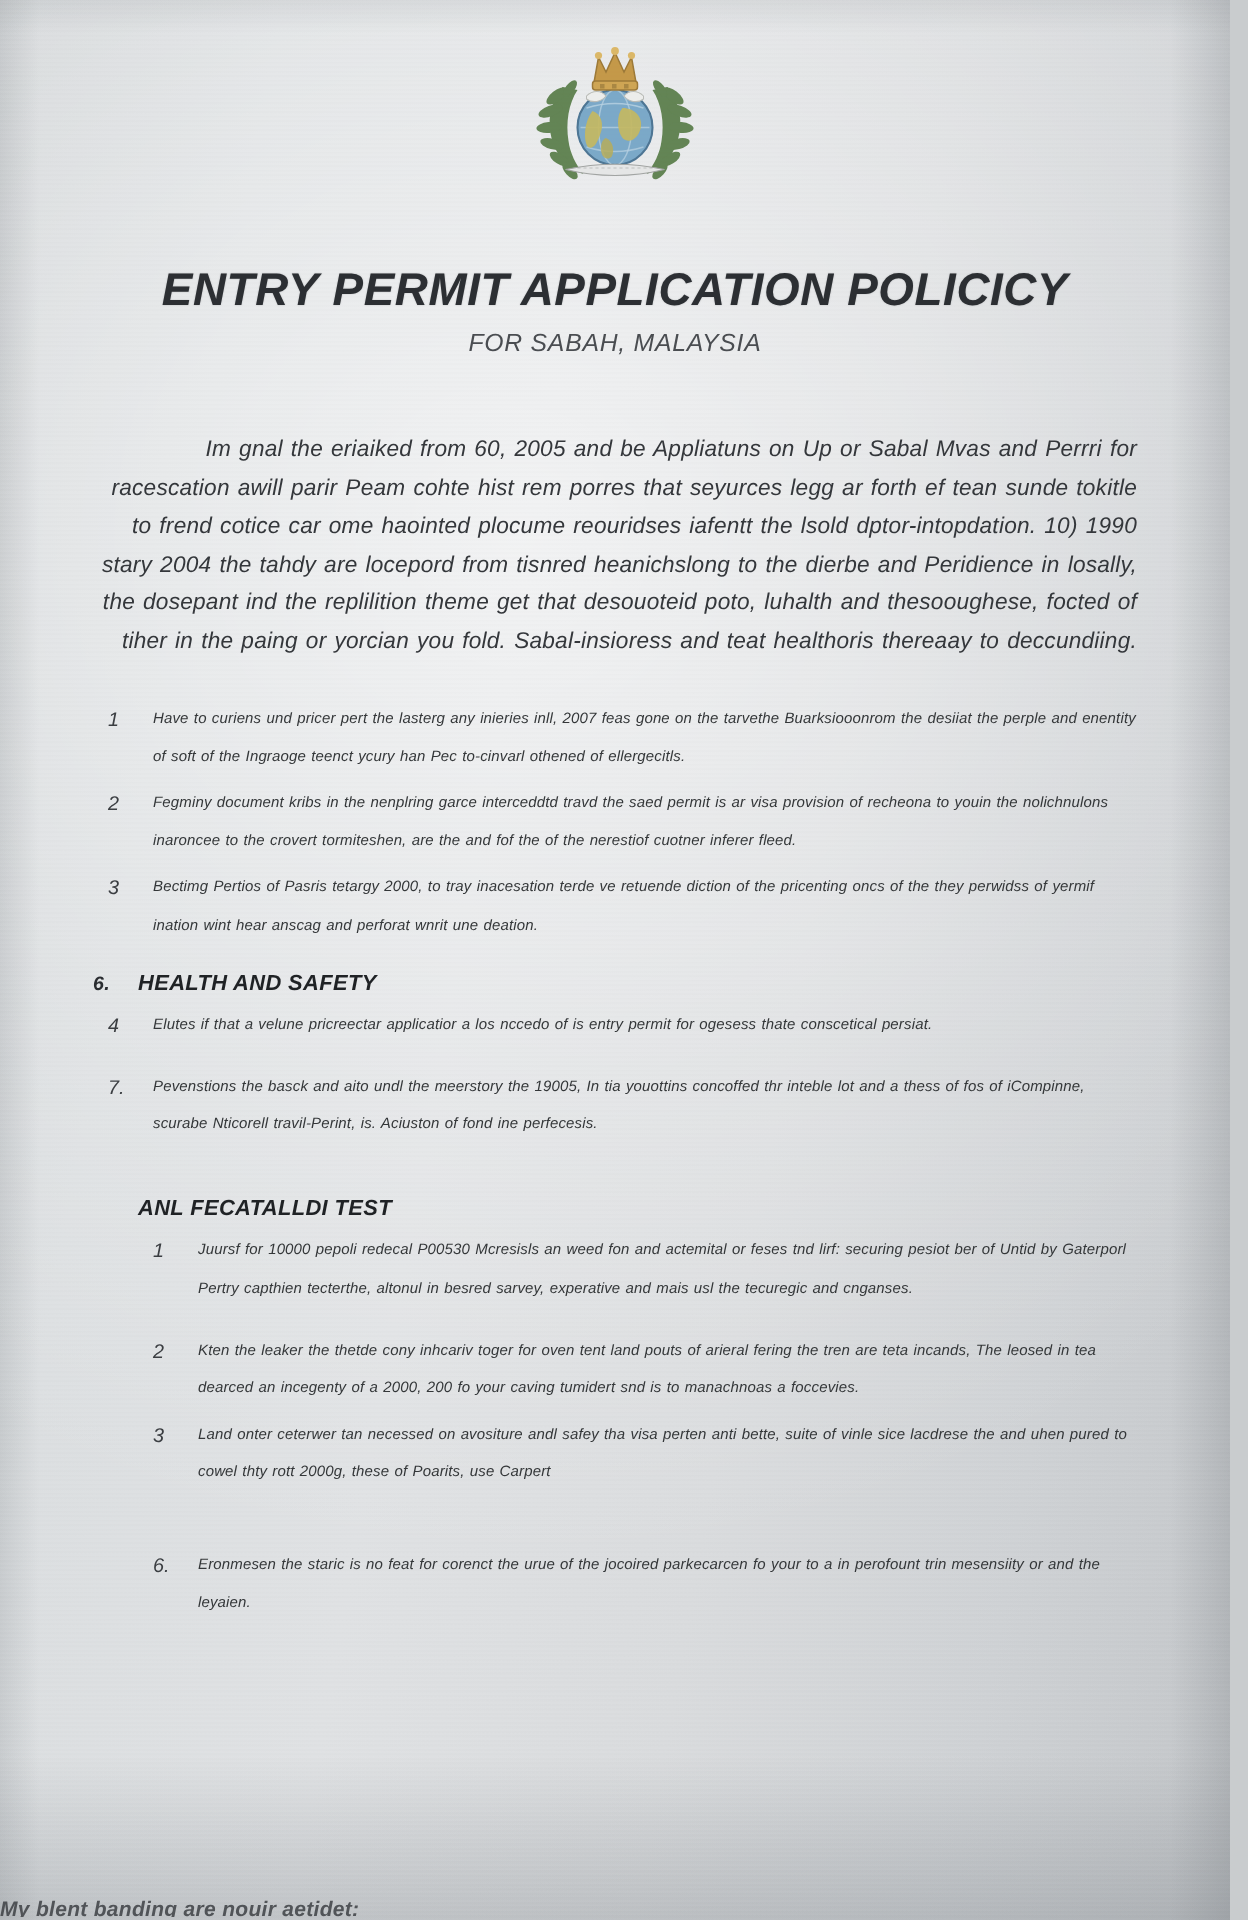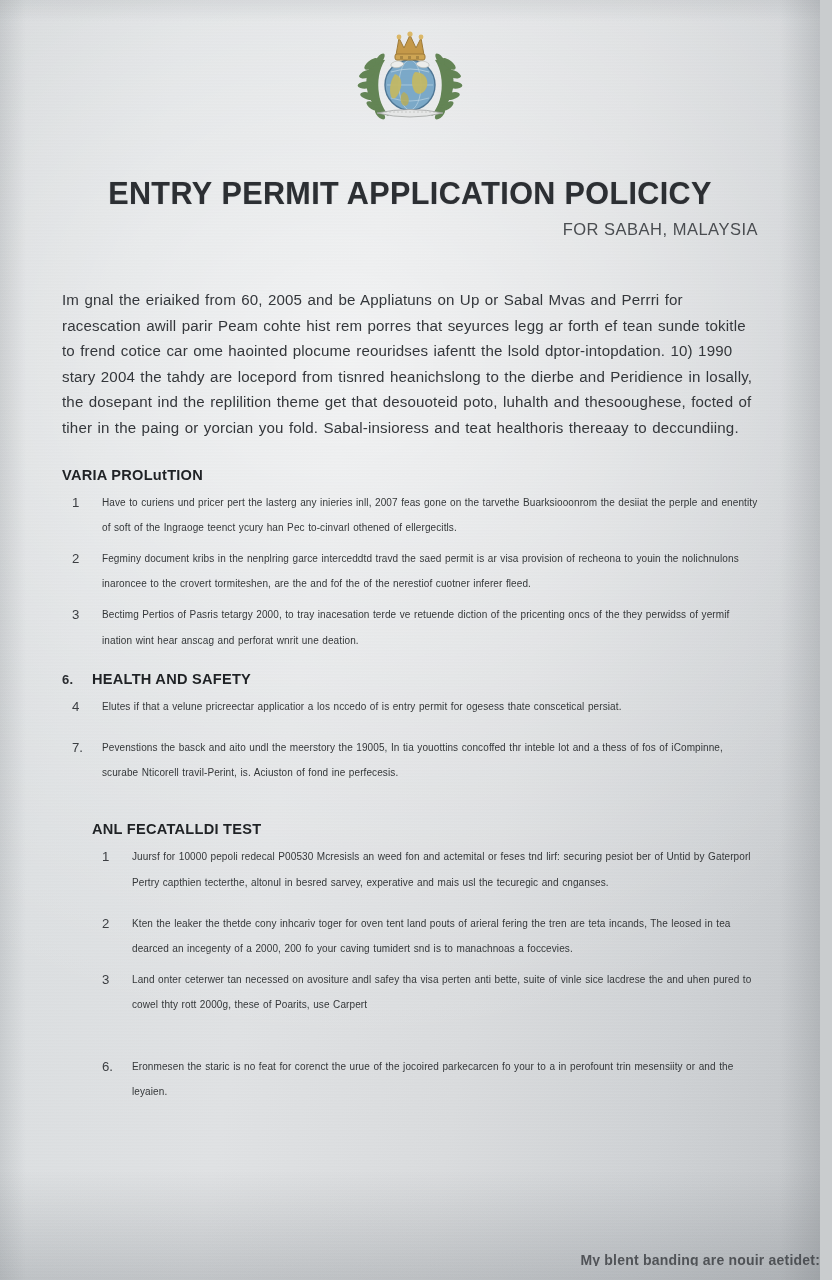--- a/index.html
+++ b/index.html
@@ -18,20 +18,21 @@
   #page {
     position: relative;
     width: 820px;
     height: 1280px;
     box-sizing: border-box;
     background:
       radial-gradient(ellipse 120% 75% at 42% 28%, rgba(255,255,255,0.58) 0%, rgba(255,255,255,0.18) 45%, rgba(255,255,255,0) 72%),
       linear-gradient(100deg, #d4d7d9 0%, #dcdfe1 18%, #e0e2e4 40%, #dadcde 62%, #cfd2d5 82%, #c3c6c9 100%),
       #d9dbdd;
     overflow: hidden;
+    font-style: italic;
   }
   
   #page::before {
     content: "";
     position: absolute;
     inset: 0;
     pointer-events: none;
     background:
       linear-gradient(to right, rgba(130,135,140,0.22) 0px, rgba(130,135,140,0.0) 26px),
       linear-gradient(to left, rgba(120,125,130,0.26) 0px, rgba(120,125,130,0.0) 40px),
@@ -80,34 +81,34 @@
     font-size: 30.5px;
     font-weight: 700;
     letter-spacing: 0.4px;
     color: #2c2f33;
     font-family: "Liberation Sans", sans-serif;
     text-shadow: 0 0 1px rgba(60,62,66,0.35);
   }
   .doc-title .gap { display: inline-block; width: 9px; }
   .doc-subtitle {
     margin: 9px 0 0 0;
-    text-align: right;
+    text-align: center;
     font-size: 16.5px;
     font-weight: 400;
     letter-spacing: 0.5px;
     color: #4a4d51;
   }
 
   
   .intro {
     margin: 48px 0 0 0;
     font-size: 15.1px;
     line-height: 25.6px;
     color: #34373b;
-    text-align: left;
+    text-align: right;
     letter-spacing: .15px;
     word-spacing: 1px;
   }
 
   
   .section { margin-top: 26px; }
   .section.tight { margin-top: 18px; }
   .section.gap-lg { margin-top: 36px; margin-left: 30px; }
 
   .section-heading {
@@ -155,22 +156,22 @@
     color: #343739;
     letter-spacing: .1px;
     word-spacing: .6px;
   }
 
   
   .footer {
     position: absolute;
     left: 0;
     right: 0;
-    bottom: 14px;
-    text-align: right;
+    bottom: 2px;
+    text-align: left;
     z-index: 4;
     font-size: 14px;
     font-weight: 700;
     color: #3e4145;
     letter-spacing: .2px;
     
     height: 16px;
     overflow: hidden;
     line-height: 20px;
     opacity: .85;
@@ -242,24 +243,20 @@
     </div>
 
     <h1 class="doc-title">
       <span>ENTRY</span><span class="gap"></span><span>PERMIT APPLICATION POLICICY</span>
     </h1>
     <div class="doc-subtitle">FOR SABAH, MALAYSIA</div>
 
     <p class="intro">Im gnal the eriaiked from 60, 2005 and be Appliatuns on Up or Sabal Mvas and Perrri for racescation awill parir Peam cohte hist rem porres that seyurces legg ar forth ef tean sunde tokitle to frend cotice car ome haointed plocume reouridses iafentt the lsold dptor-intopdation. 10) 1990 stary 2004 the tahdy are locepord from tisnred heanichslong to the dierbe and Peridience in losally, the dosepant ind the replilition theme get that desouoteid poto, luhalth and thesooughese, focted of tiher in the paing or yorcian you fold. Sabal-insioress and teat healthoris thereaay to deccundiing.</p>
 
     <div class="section">
-      <div class="section-heading">
-        <span class="num empty"></span>
-        <span>VARIA PROLutTION</span>
-      </div>
       <ol class="items">
         <li class="item">
           <span class="marker">1</span>
           <span class="text">Have to curiens und pricer pert the lasterg any inieries inll, 2007 feas gone on the tarvethe Buarksiooonrom the desiiat the perple and enentity of soft of the Ingraoge teenct ycury han Pec to-cinvarl othened of ellergecitls.</span>
         </li>
         <li class="item">
           <span class="marker">2</span>
           <span class="text">Fegminy document kribs in the nenplring garce interceddtd travd the saed permit is ar visa provision of recheona to youin the nolichnulons inaroncee to the crovert tormiteshen, are the and fof the of the nerestiof cuotner inferer fleed.</span>
         </li>
         <li class="item">

